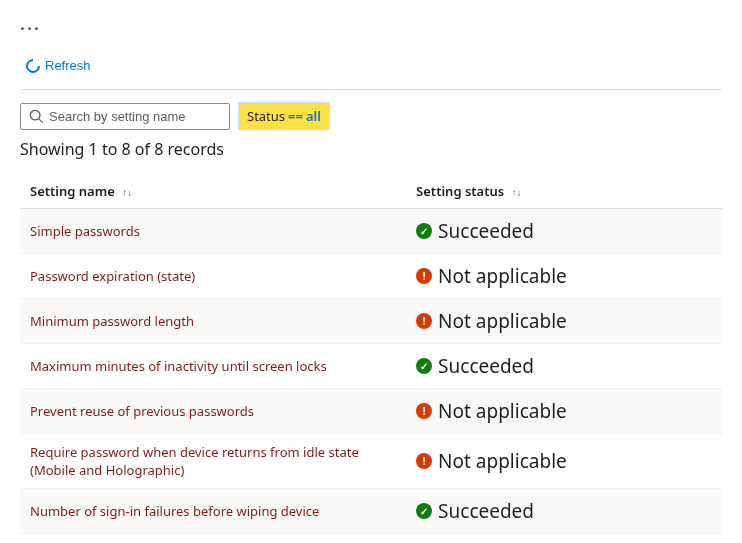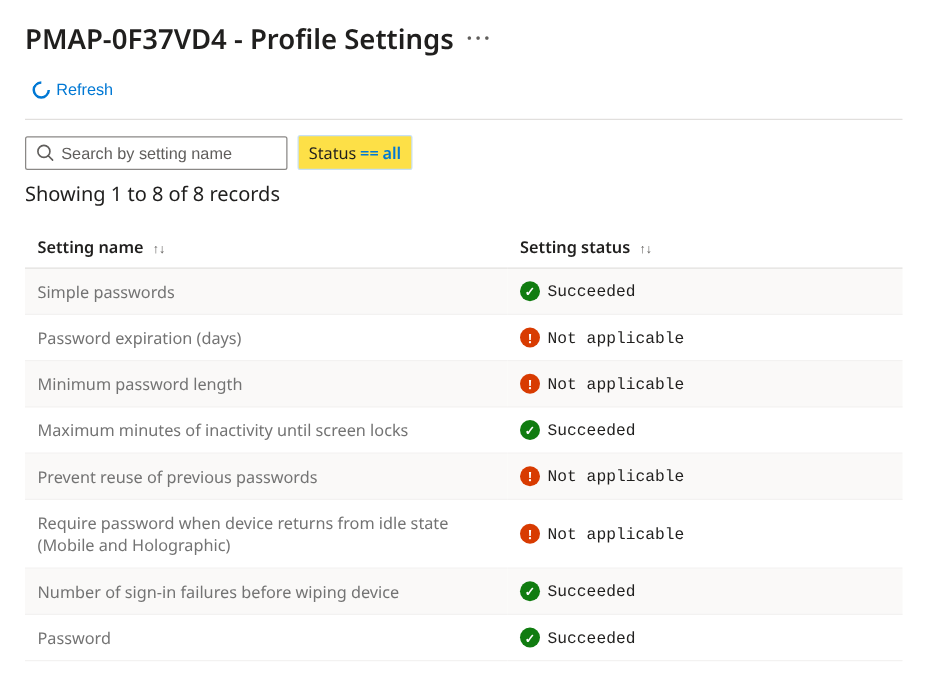--- a/index.html
+++ b/index.html
@@ -147,21 +147,21 @@
       background: #fff;
     }
 
     .data-table tbody tr td {
       padding: 9px 10px;
       font-size: 13px;
       vertical-align: middle;
     }
 
     .setting-link {
-      color: #737373;
+      color: #7f1d1d;
       text-decoration: none;
       cursor: pointer;
     }
 
     .status-cell {
       display: flex;
       align-items: center;
       gap: 6px;
       white-space: nowrap;
     }
@@ -174,30 +174,29 @@
       align-items: center;
       justify-content: center;
       flex-shrink: 0;
       font-size: 10px;
       font-weight: 700;
       color: #fff;
     }
     .status-icon.success { background: #107c10; }
     .status-icon.warning { background: #d83b01; }
 
-    .status-text { font-size: 13px; font-family: Liberation Mono, monospace; }
+    .status-text { font-size: 19px; }
 
     .col-name { width: 55%; }
     .col-status { width: 45%; }
   </style>
 </head>
 <body>
 
 <div class="page-title">
-  <span>PMAP-0F37VD4 - Profile Settings</span>
   <span class="title-ellipsis">···</span>
 </div>
 
 <div class="toolbar">
   <button class="refresh-btn">
     <span class="refresh-icon"></span>
     <span>Refresh</span>
   </button>
 </div>
 
@@ -235,21 +234,21 @@
   <tr>
         <td><a class="setting-link">Simple passwords</a></td>
         <td>
           <div class="status-cell">
             <div class="status-icon success">✓</div>
             <span class="status-text">Succeeded</span>
           </div>
         </td>
       </tr>
       <tr>
-        <td><a class="setting-link">Password expiration (days)</a></td>
+        <td><a class="setting-link">Password expiration (state)</a></td>
         <td>
           <div class="status-cell">
             <div class="status-icon warning">!</div>
             <span class="status-text">Not applicable</span>
           </div>
         </td>
       </tr>
       <tr>
         <td><a class="setting-link">Minimum password length</a></td>
         <td>

